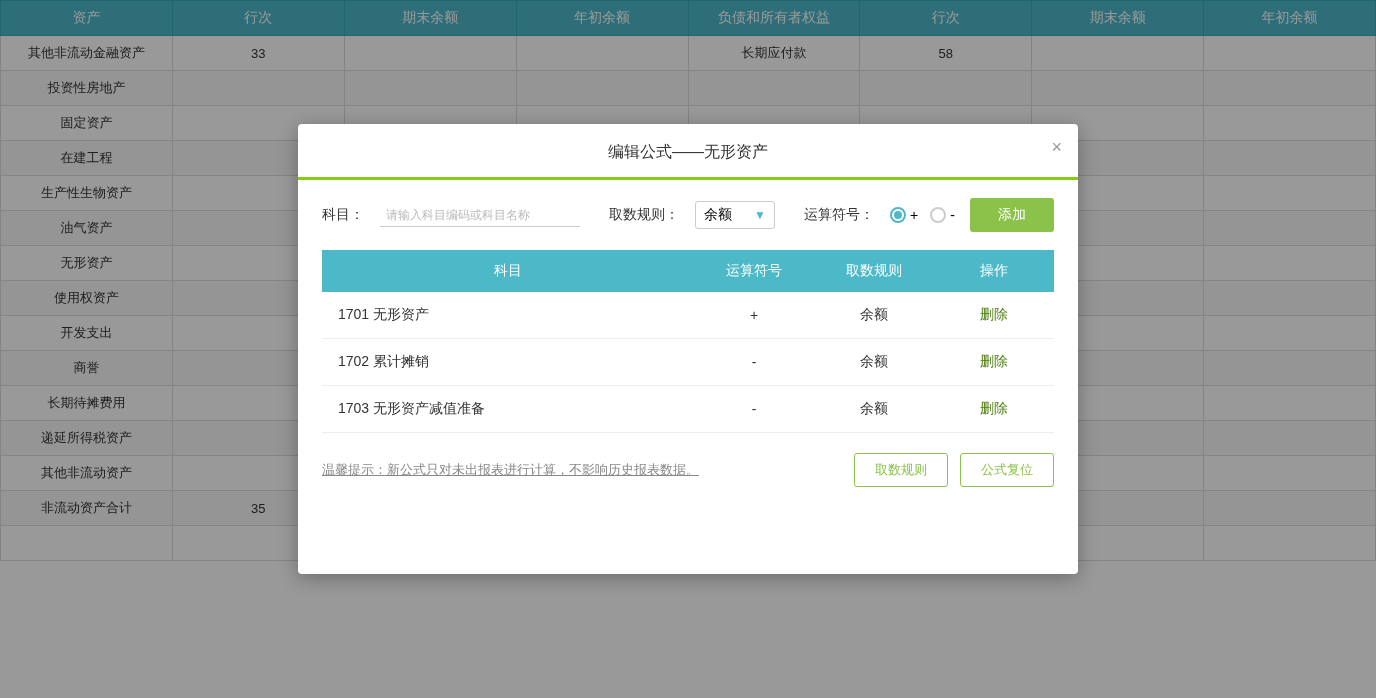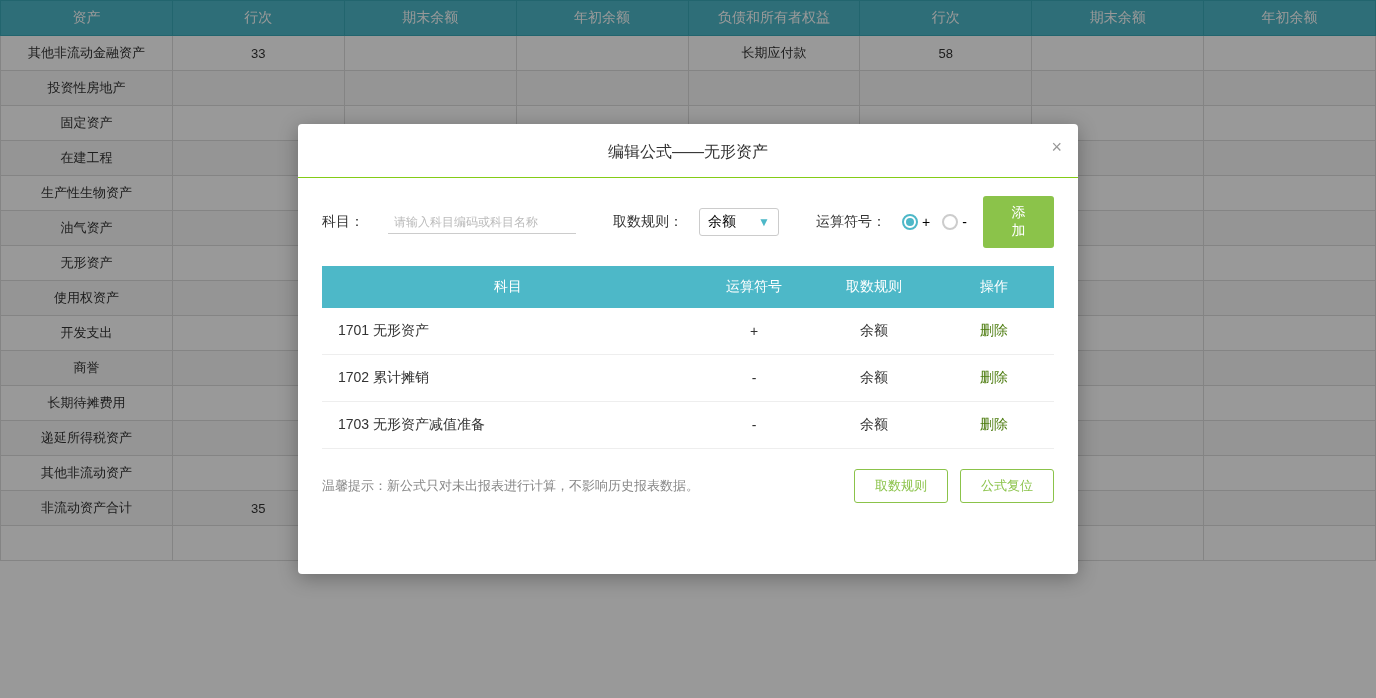--- a/index.html
+++ b/index.html
@@ -68,40 +68,40 @@
       box-shadow: 0 4px 20px rgba(0,0,0,0.3);
       position: relative;
       padding-bottom: 30px;
     }
 
     .dialog-header {
       text-align: center;
       padding: 18px 20px 14px;
       font-size: 16px;
       color: #333;
-      border-bottom: 1px solid #84cc16;
+      border-bottom: 3px solid #84cc16;
       position: relative;
     }
 
     .dialog-close {
       position: absolute;
       right: 16px;
       top: 14px;
       cursor: pointer;
       color: #999;
       font-size: 18px;
       line-height: 1;
     }
 
     
     .form-row {
       display: flex;
       align-items: center;
       padding: 18px 24px;
-      gap: 16px;
+      gap: 8px;
     }
 
     .form-label {
       color: #333;
       margin-right: 8px;
       white-space: nowrap;
       font-size: 14px;
     }
 
     .form-input {
@@ -243,20 +243,21 @@
     .dialog-footer {
       display: flex;
       align-items: center;
       justify-content: space-between;
       padding: 20px 24px 10px;
     }
 
     .footer-tip {
       color: #888;
       font-size: 13px;
+      text-decoration: underline;
     }
 
     .footer-btns {
       display: flex;
       gap: 12px;
     }
 
     .outline-btn {
       border: 1px solid #8bc34a;
       color: #8bc34a;

